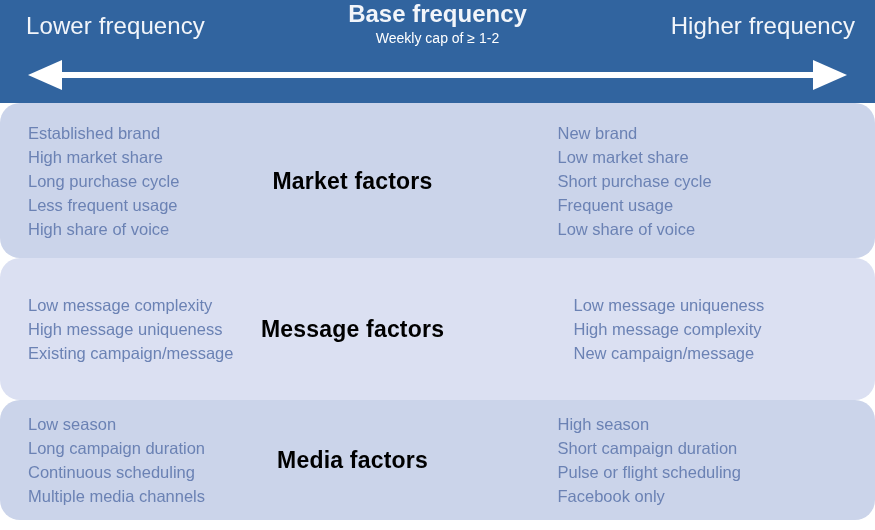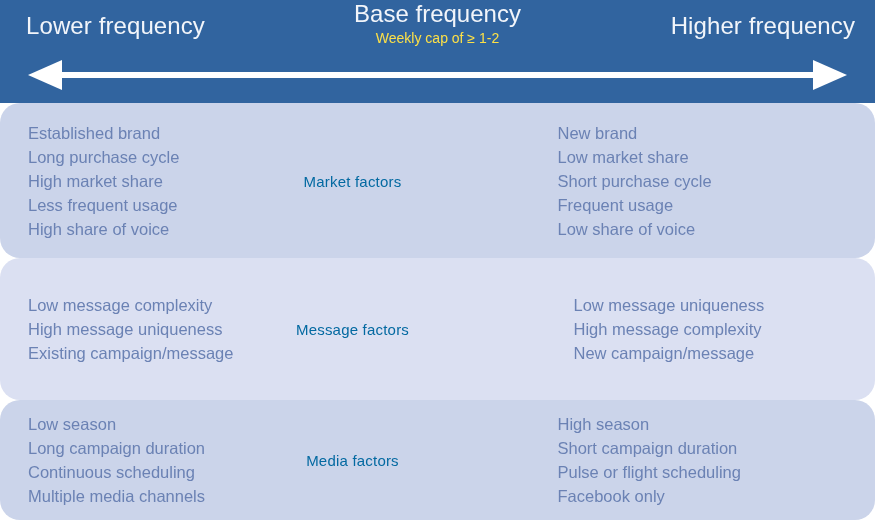--- a/index.html
+++ b/index.html
@@ -49,26 +49,27 @@
     left: 0;
     right: 0;
     top: 8px;
     text-align: center;
   }
   .hdr-center .hdr-center-main {
     display: block;
     font-size: 24px;
     line-height: 28px;
     color: #f2f5fa;
+    font-weight: bold;
   }
   .hdr-center .hdr-center-sub {
     display: block;
     font-size: 14px;
     line-height: 18px;
-    color: #fde047;
+    color: #ffffff;
     margin-top: 1px;
   }
   .hdr-right {
     right: 20px;
     top: 12px;
   }
 
   
   .arrow-wrap {
     position: absolute;
@@ -109,23 +110,23 @@
     flex: 0 0 0px;
     width: 0;
     position: relative;
   }
   .center-label {
     position: absolute;
     left: 50%;
     top: 50%;
     transform: translate(-50%, -50%);
     white-space: nowrap;
-    font-size: 15px;
-    font-weight: normal;
-    color: #0369a1;
+    font-size: 23px;
+    font-weight: bold;
+    color: #000000;
     letter-spacing: 0.2px;
   }
 
   .factor-list {
     list-style: none;
     margin: 0;
     padding: 0;
   }
   .factor-list li {
     font-size: 16.5px;
@@ -167,22 +168,22 @@
 
         <polygon points="847,17 813,2 813,32" fill="#ffffff"></polygon>
       </svg>
     </div>
   </div>
 
   <div class="row row-1">
     <div class="col-left">
       <ul class="factor-list">
         <li>Established brand</li>
+        <li>High market share</li>
         <li>Long purchase cycle</li>
-        <li>High market share</li>
         <li>Less frequent usage</li>
         <li>High share of voice</li>
       </ul>
     </div>
     <div class="col-center">
       <div class="center-label">Market factors</div>
     </div>
     <div class="col-right">
       <ul class="factor-list">
         <li>New brand</li>

